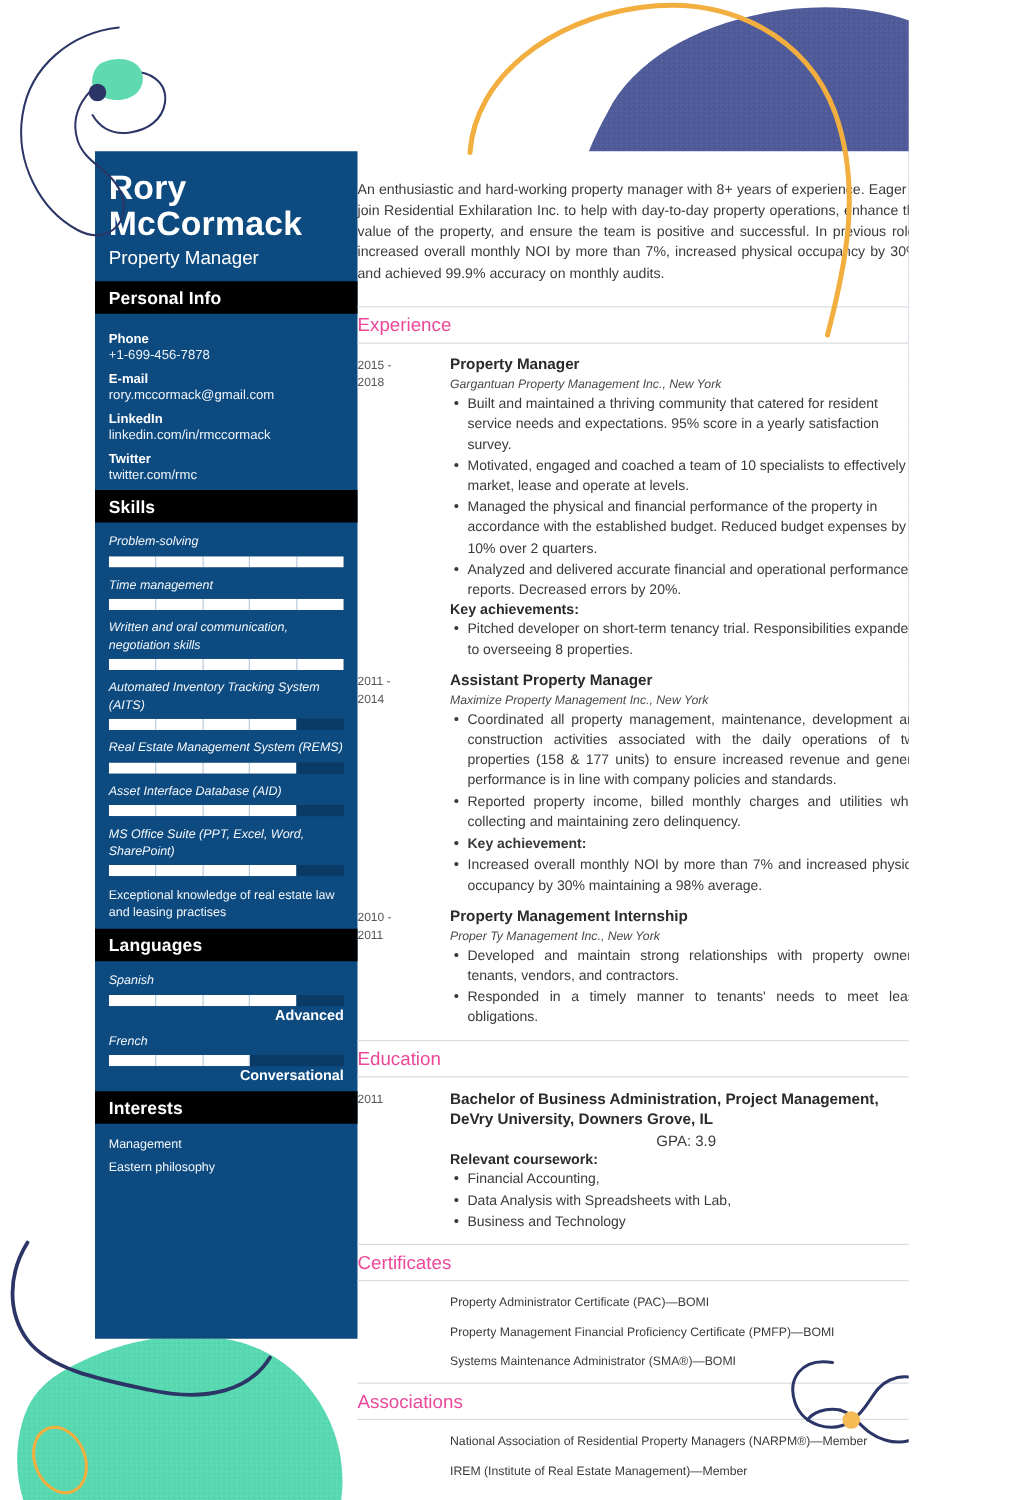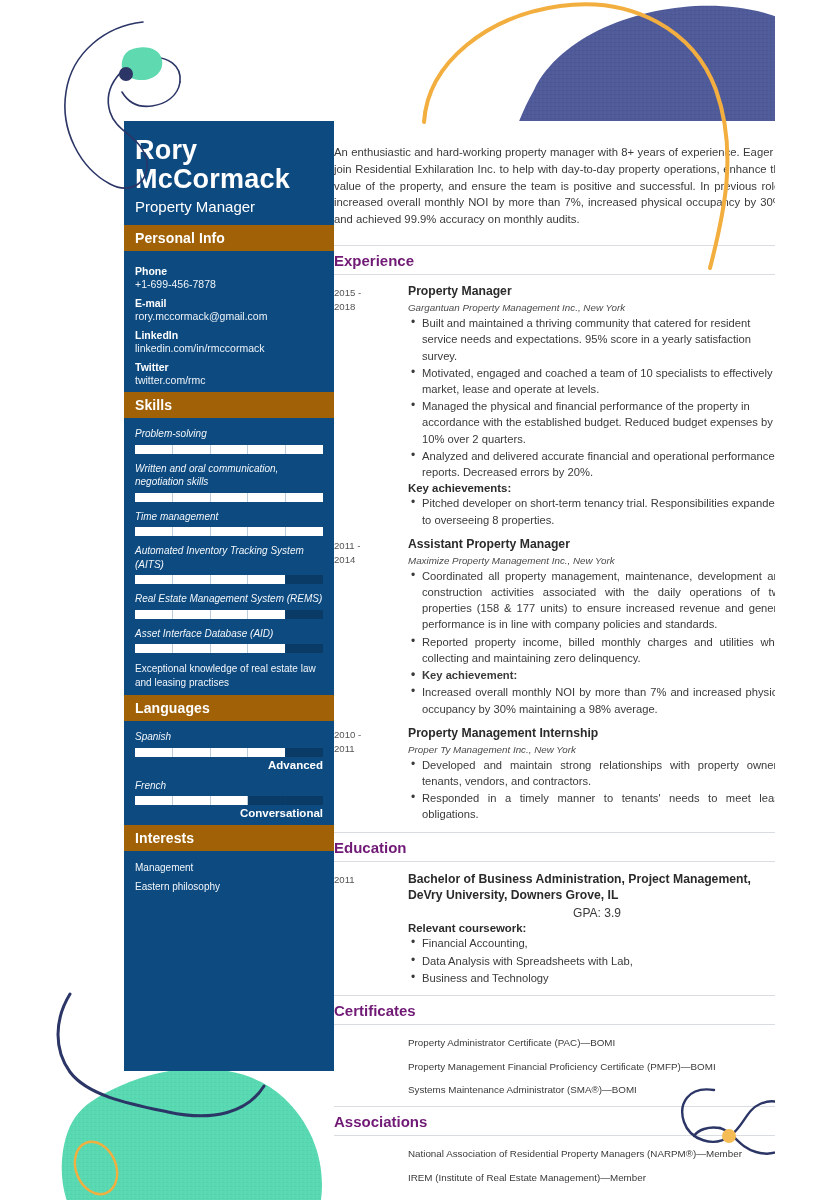--- a/index.html
+++ b/index.html
@@ -11,21 +11,20 @@
     font-family: "Liberation Sans", sans-serif;
     overflow: hidden;
   }
 
   #canvas {
     position: relative;
     width: 727px;
     height: 1200px;
     background: #ffffff;
     overflow: hidden;
-    margin-left: 48px;
   }
 
   #deco-back { position:absolute; inset:0; z-index: 0; }
   #deco-front { position:absolute; inset:0; z-index: 5; }
 
   
   #page {
     position: absolute;
     left: 0px;
     top: 121px;
@@ -58,21 +57,21 @@
     color: #ffffff;
   }
   .job-title {
     font-size: 15px;
     font-weight: normal;
     padding: 4px 11px 10px 11px;
     color: #ffffff;
   }
 
   .sb-section-head {
-    background: #a16207;
+    background: #000000;
     font-size: 14px;
     font-weight: bold;
     color: #ffffff;
     padding: 5px 11px 5px 11px;
     letter-spacing: .1px;
   }
 
   .sb-body { padding: 7px 11px 6px 11px; }
 
   .contact-label {
@@ -157,23 +156,23 @@
     text-align: justify;
     color: #3a3a3a;
     padding: 12px 0 6px 0;
   }
 
   .sec {
     border-top: 1px solid #d9dde2;
     margin-top: 2px;
   }
   .sec-title {
-    color: #701a75;
+    color: #ec4899;
     font-size: 15px;
-    font-weight: bold;
+    font-weight: normal;
     padding: 6px 0 5px 0;
     border-bottom: 1px solid #d9dde2;
   }
 
   .entry {
     display: flex;
     padding-top: 9px;
   }
   .entry .when {
     width: 74px;
@@ -341,46 +340,46 @@
             <div class="ticks">
               <i></i>
               <i></i>
               <i></i>
               <i></i>
               <i></i>
             </div>
           </div>
         </div>
         <div class="skill">
+          <div class="skill-label">Time management</div>
+          <div class="bar">
+            <div class="fill" style="width: 100%;"></div>
+            <div class="ticks">
+              <i></i>
+              <i></i>
+              <i></i>
+              <i></i>
+              <i></i>
+            </div>
+          </div>
+        </div>
+        <div class="skill">
           <div class="skill-label">Written and oral communication, negotiation skills</div>
           <div class="bar">
             <div class="fill" style="width: 100%;"></div>
             <div class="ticks">
               <i></i>
               <i></i>
               <i></i>
               <i></i>
               <i></i>
             </div>
           </div>
         </div>
         <div class="skill">
-          <div class="skill-label">Time management</div>
-          <div class="bar">
-            <div class="fill" style="width: 100%;"></div>
-            <div class="ticks">
-              <i></i>
-              <i></i>
-              <i></i>
-              <i></i>
-              <i></i>
-            </div>
-          </div>
-        </div>
-        <div class="skill">
           <div class="skill-label">Automated Inventory Tracking System (AITS)</div>
           <div class="bar">
             <div class="fill" style="width: 80%;"></div>
             <div class="ticks">
               <i></i>
               <i></i>
               <i></i>
               <i></i>
               <i></i>
             </div>
@@ -394,20 +393,33 @@
               <i></i>
               <i></i>
               <i></i>
               <i></i>
               <i></i>
             </div>
           </div>
         </div>
         <div class="skill">
           <div class="skill-label">Asset Interface Database (AID)</div>
+          <div class="bar">
+            <div class="fill" style="width: 80%;"></div>
+            <div class="ticks">
+              <i></i>
+              <i></i>
+              <i></i>
+              <i></i>
+              <i></i>
+            </div>
+          </div>
+        </div>
+        <div class="skill">
+          <div class="skill-label">MS Office Suite (PPT, Excel, Word, SharePoint)</div>
           <div class="bar">
             <div class="fill" style="width: 80%;"></div>
             <div class="ticks">
               <i></i>
               <i></i>
               <i></i>
               <i></i>
               <i></i>
             </div>
           </div>

